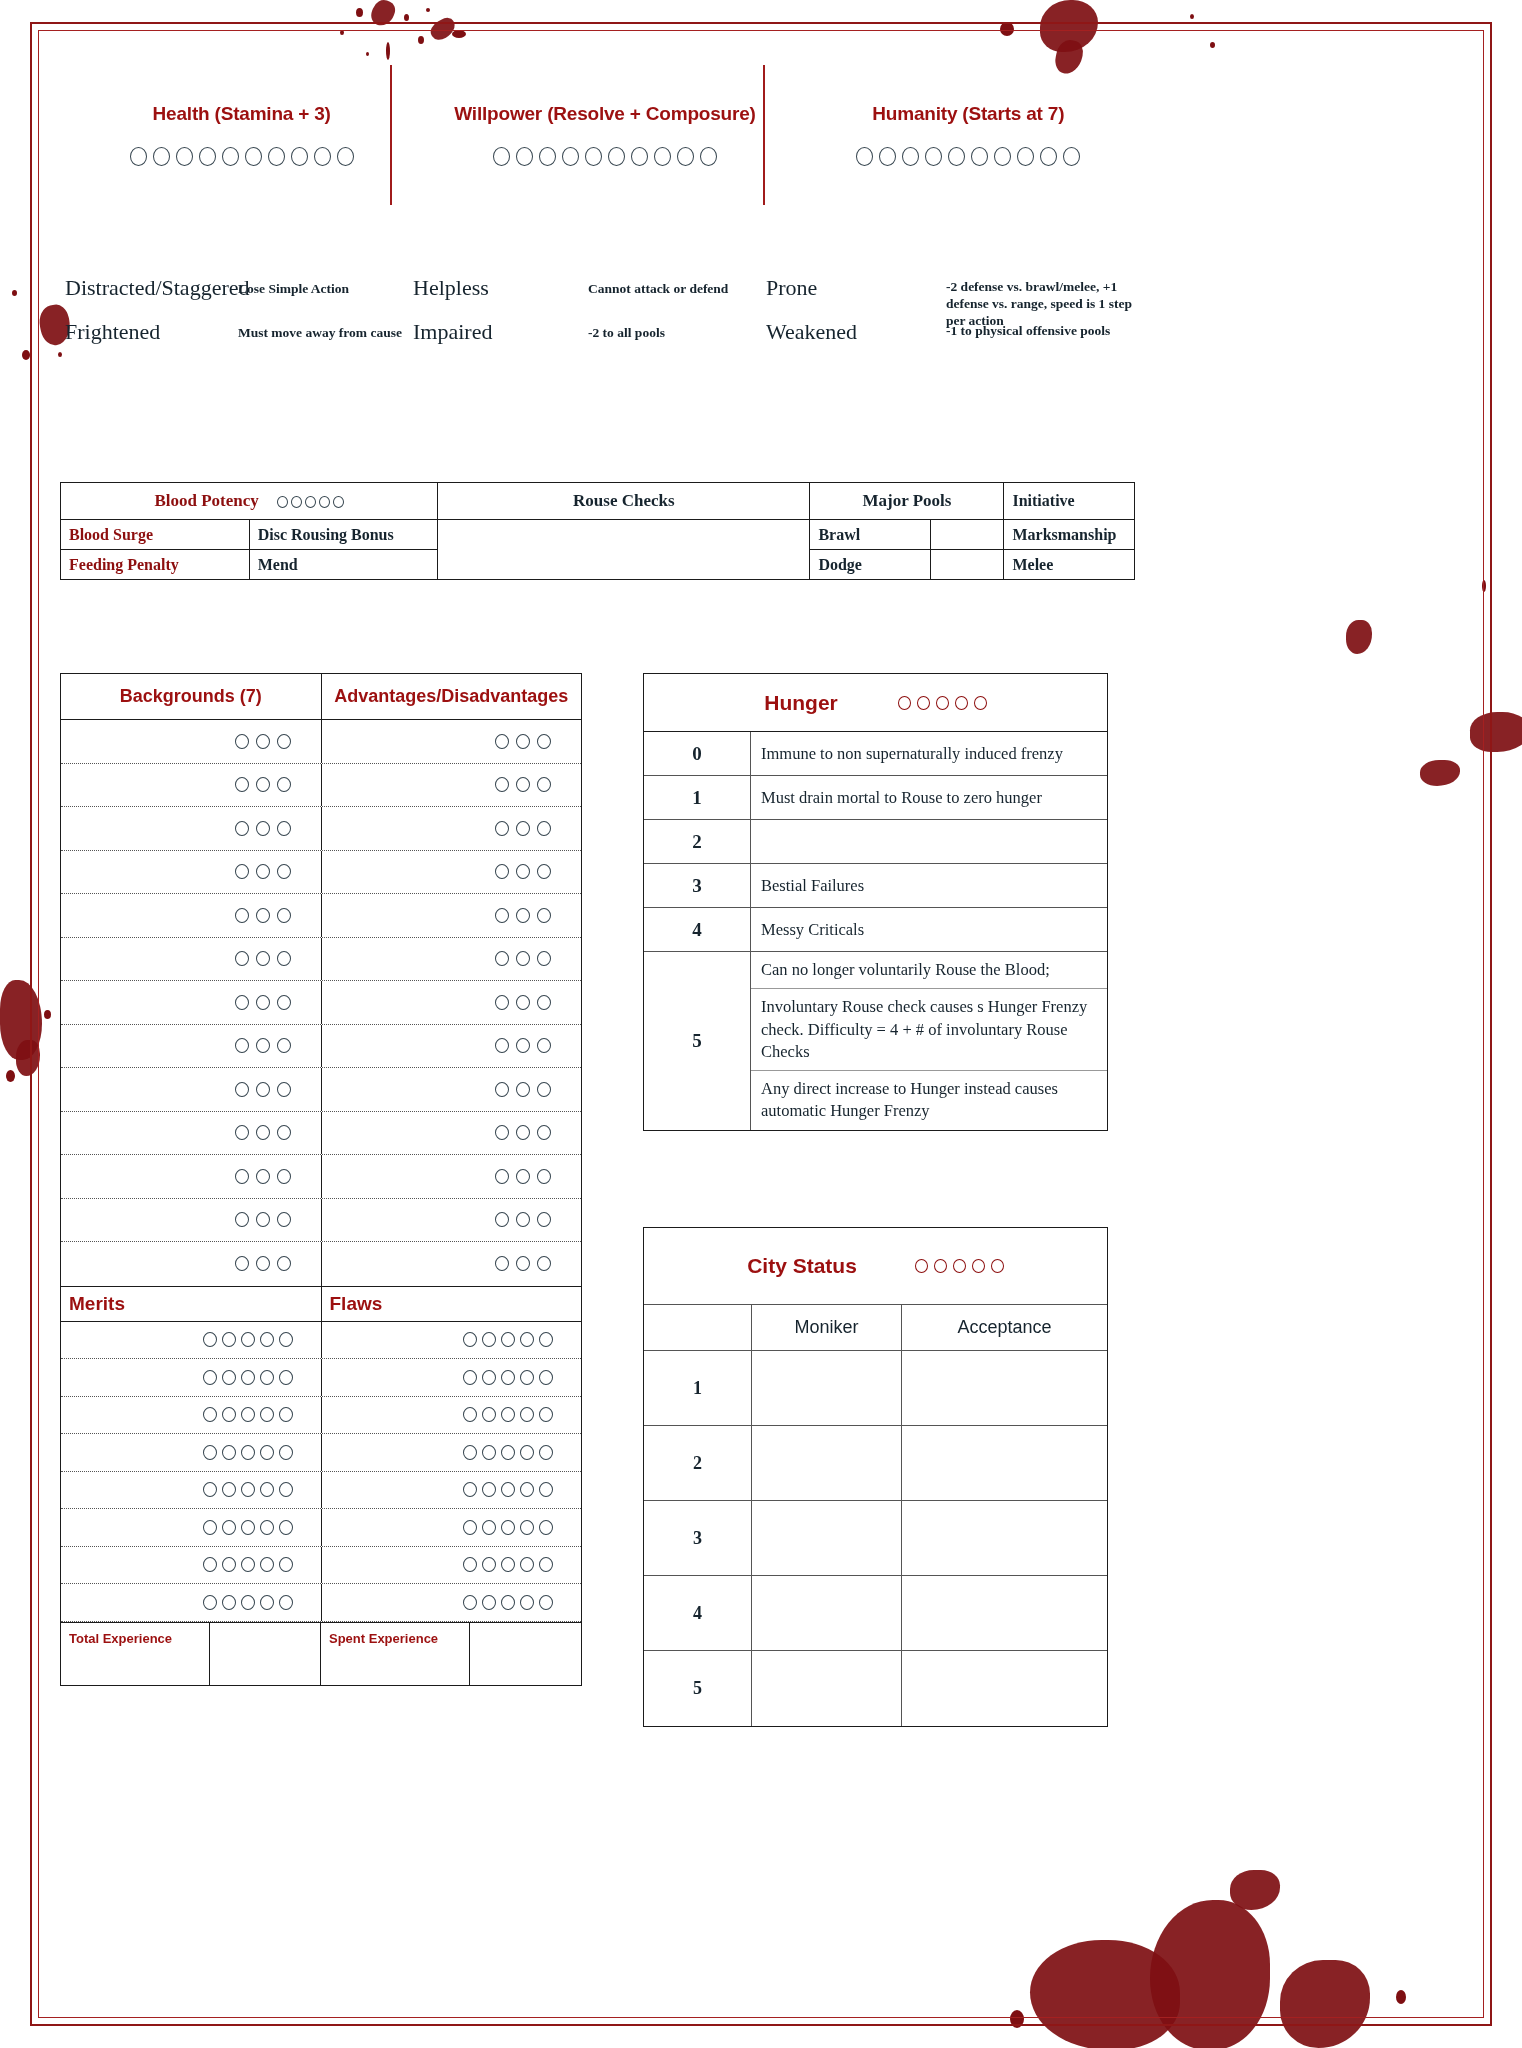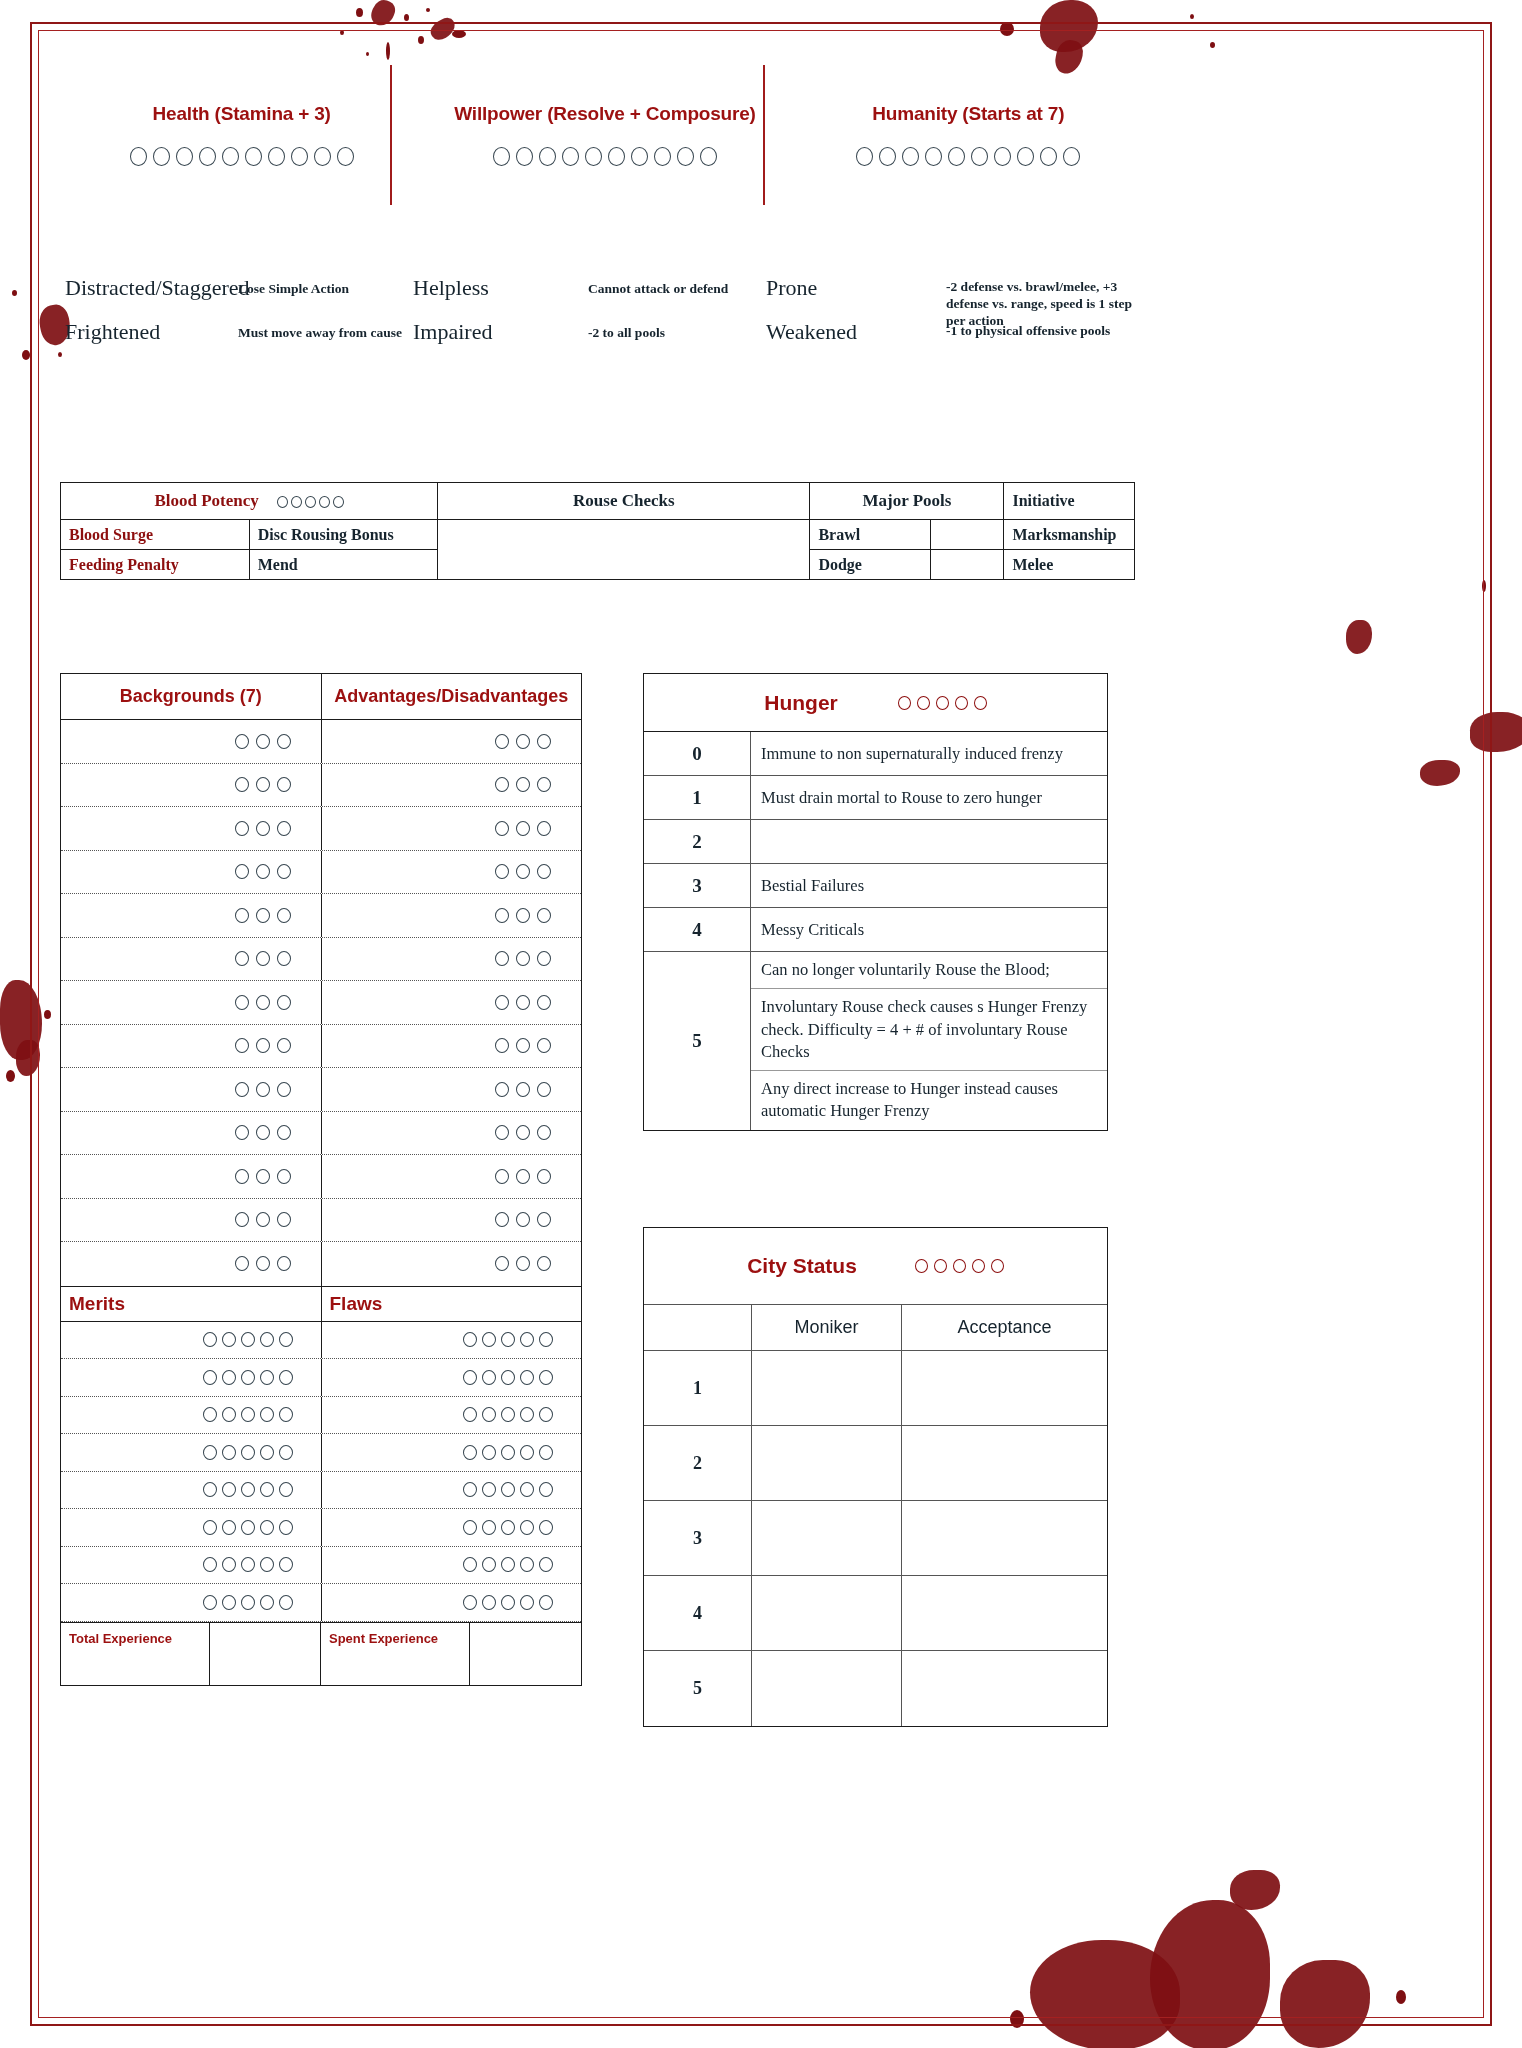--- a/index.html
+++ b/index.html
@@ -303,21 +303,21 @@
   </div>
 </div>
 
 <div class="status-block">
   <div class="status-row">
     <div class="c1 st-name">Distracted/Staggered</div>
     <div class="c2 st-desc">Lose Simple Action</div>
     <div class="c3 st-name">Helpless</div>
     <div class="c4 st-desc">Cannot attack or defend</div>
     <div class="c5 st-name">Prone</div>
-    <div class="c6 st-desc">-2 defense vs. brawl/melee, +3 defense vs. range, speed is 1 step per action</div>
+    <div class="c6 st-desc">-2 defense vs. brawl/melee, +1 defense vs. range, speed is 1 step per action</div>
   </div>
   <div class="status-row">
     <div class="c1 st-name">Frightened</div>
     <div class="c2 st-desc">Must move away from cause</div>
     <div class="c3 st-name">Impaired</div>
     <div class="c4 st-desc">-2 to all pools</div>
     <div class="c5 st-name">Weakened</div>
     <div class="c6 st-desc">-1 to physical offensive pools</div>
   </div>
 </div>

